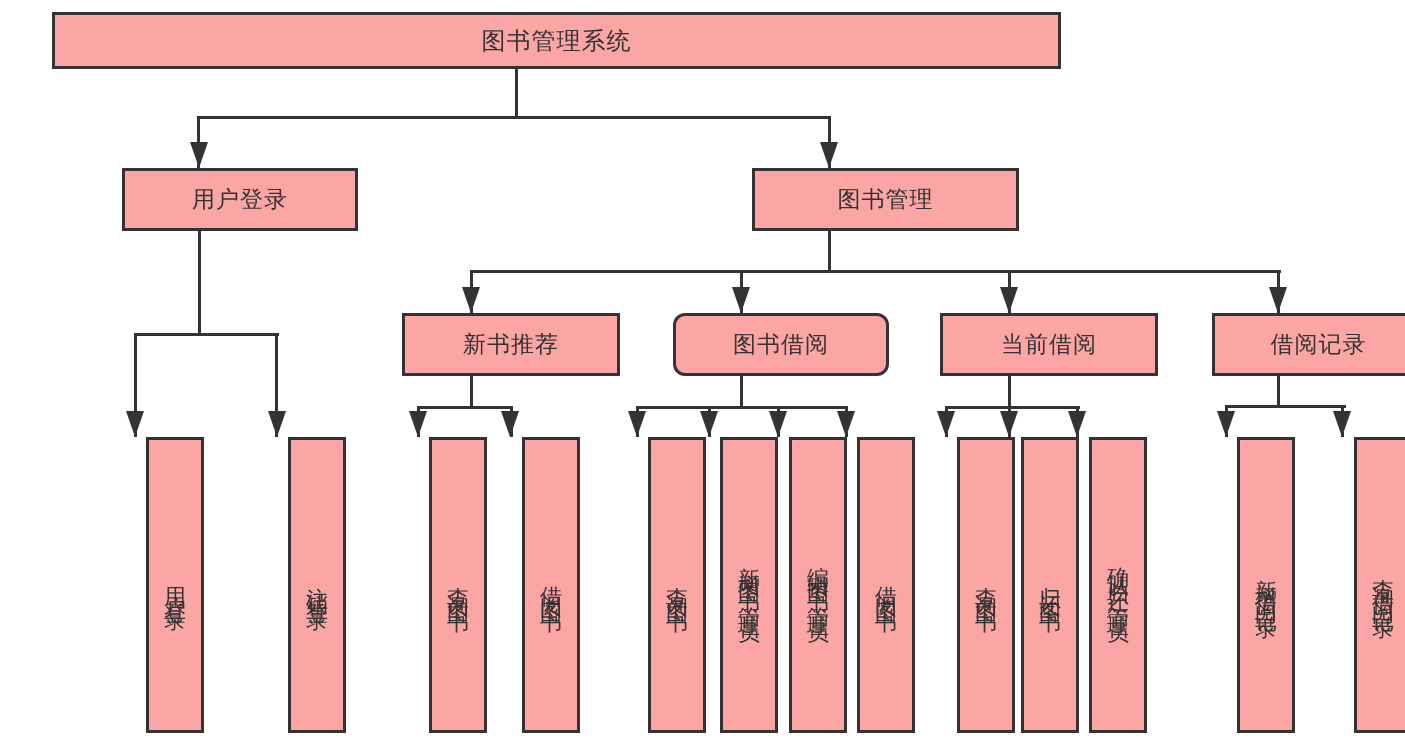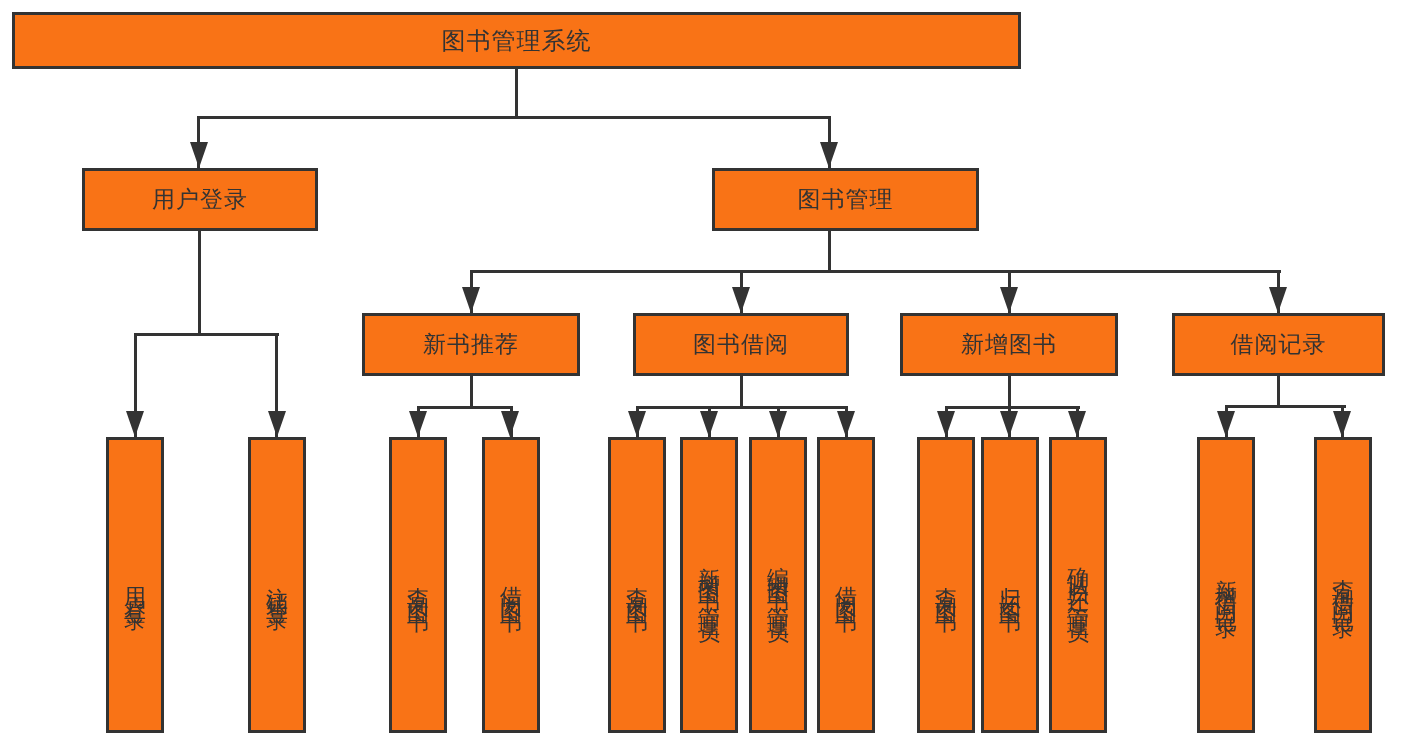--- a/index.html
+++ b/index.html
@@ -1,22 +1,22 @@
 <!DOCTYPE html>
 <html><head>
 <meta charset="utf-8">
 <style>
   html,body { margin:0; padding:0; background:#ffffff; }
   #canvas {
     position:relative; width:1405px; height:747px; background:#ffffff;
     font-family:"Liberation Sans", sans-serif; color:#333333; overflow:hidden;
   }
   .box {
-    position:absolute; background:#f97316; border:3px solid #333333;
-    box-sizing:border-box; display:flex; align-items:center; justify-content:center;
+    position:absolute; background:#fca5a5; border:3px solid #333333;
+    box-sizing:border-box; display:flex; align-items:center; justify-content:center;margin-left:40px;
   }
   .h-box { font-size:23px; letter-spacing:1px; white-space:nowrap; }
   .title-box { font-size:24px; }
   .v-box .v-text {
     writing-mode:vertical-rl; text-orientation:mixed;
     font-size:22px; letter-spacing:8px; line-height:1.1;
   }
   .hline, .vline { position:absolute; background:#333333; }
   .arr {
     position:absolute; width:0; height:0;
@@ -66,25 +66,25 @@
   <div class="vline" style="left:1008px; top:270px; width:3px; height:44px;"></div>
   <div class="vline" style="left:1277px; top:270px; width:3px; height:44px;"></div>
   <div class="arr" style="left:462px; top:287px;"></div>
   <div class="arr" style="left:732px; top:287px;"></div>
   <div class="arr" style="left:1000px; top:287px;"></div>
   <div class="arr" style="left:1269px; top:287px;"></div>
 
   <div class="box h-box" style="left:362px; top:313px; width:218px; height:63px;">
     <span>新书推荐</span>
   </div>
-  <div class="box h-box" style="left:633px; top:313px; width:216px; height:63px;">
+  <div class="box h-box" style="left:633px; top:313px; width:216px; height:63px;border-radius:12px;">
     <span>图书借阅</span>
   </div>
   <div class="box h-box" style="left:900px; top:313px; width:218px; height:63px;">
-    <span>新增图书</span>
+    <span>当前借阅</span>
   </div>
   <div class="box h-box" style="left:1172px; top:313px; width:213px; height:63px;">
     <span>借阅记录</span>
   </div>
 
   <div class="vline" style="left:470px; top:376px; width:3px; height:32px;"></div>
   <div class="hline" style="left:417px; top:406px; width:96px; height:3px;"></div>
   <div class="vline" style="left:417px; top:406px; width:3px; height:31px;"></div>
   <div class="vline" style="left:510px; top:406px; width:3px; height:31px;"></div>
   <div class="arr" style="left:409px; top:411px;"></div>

